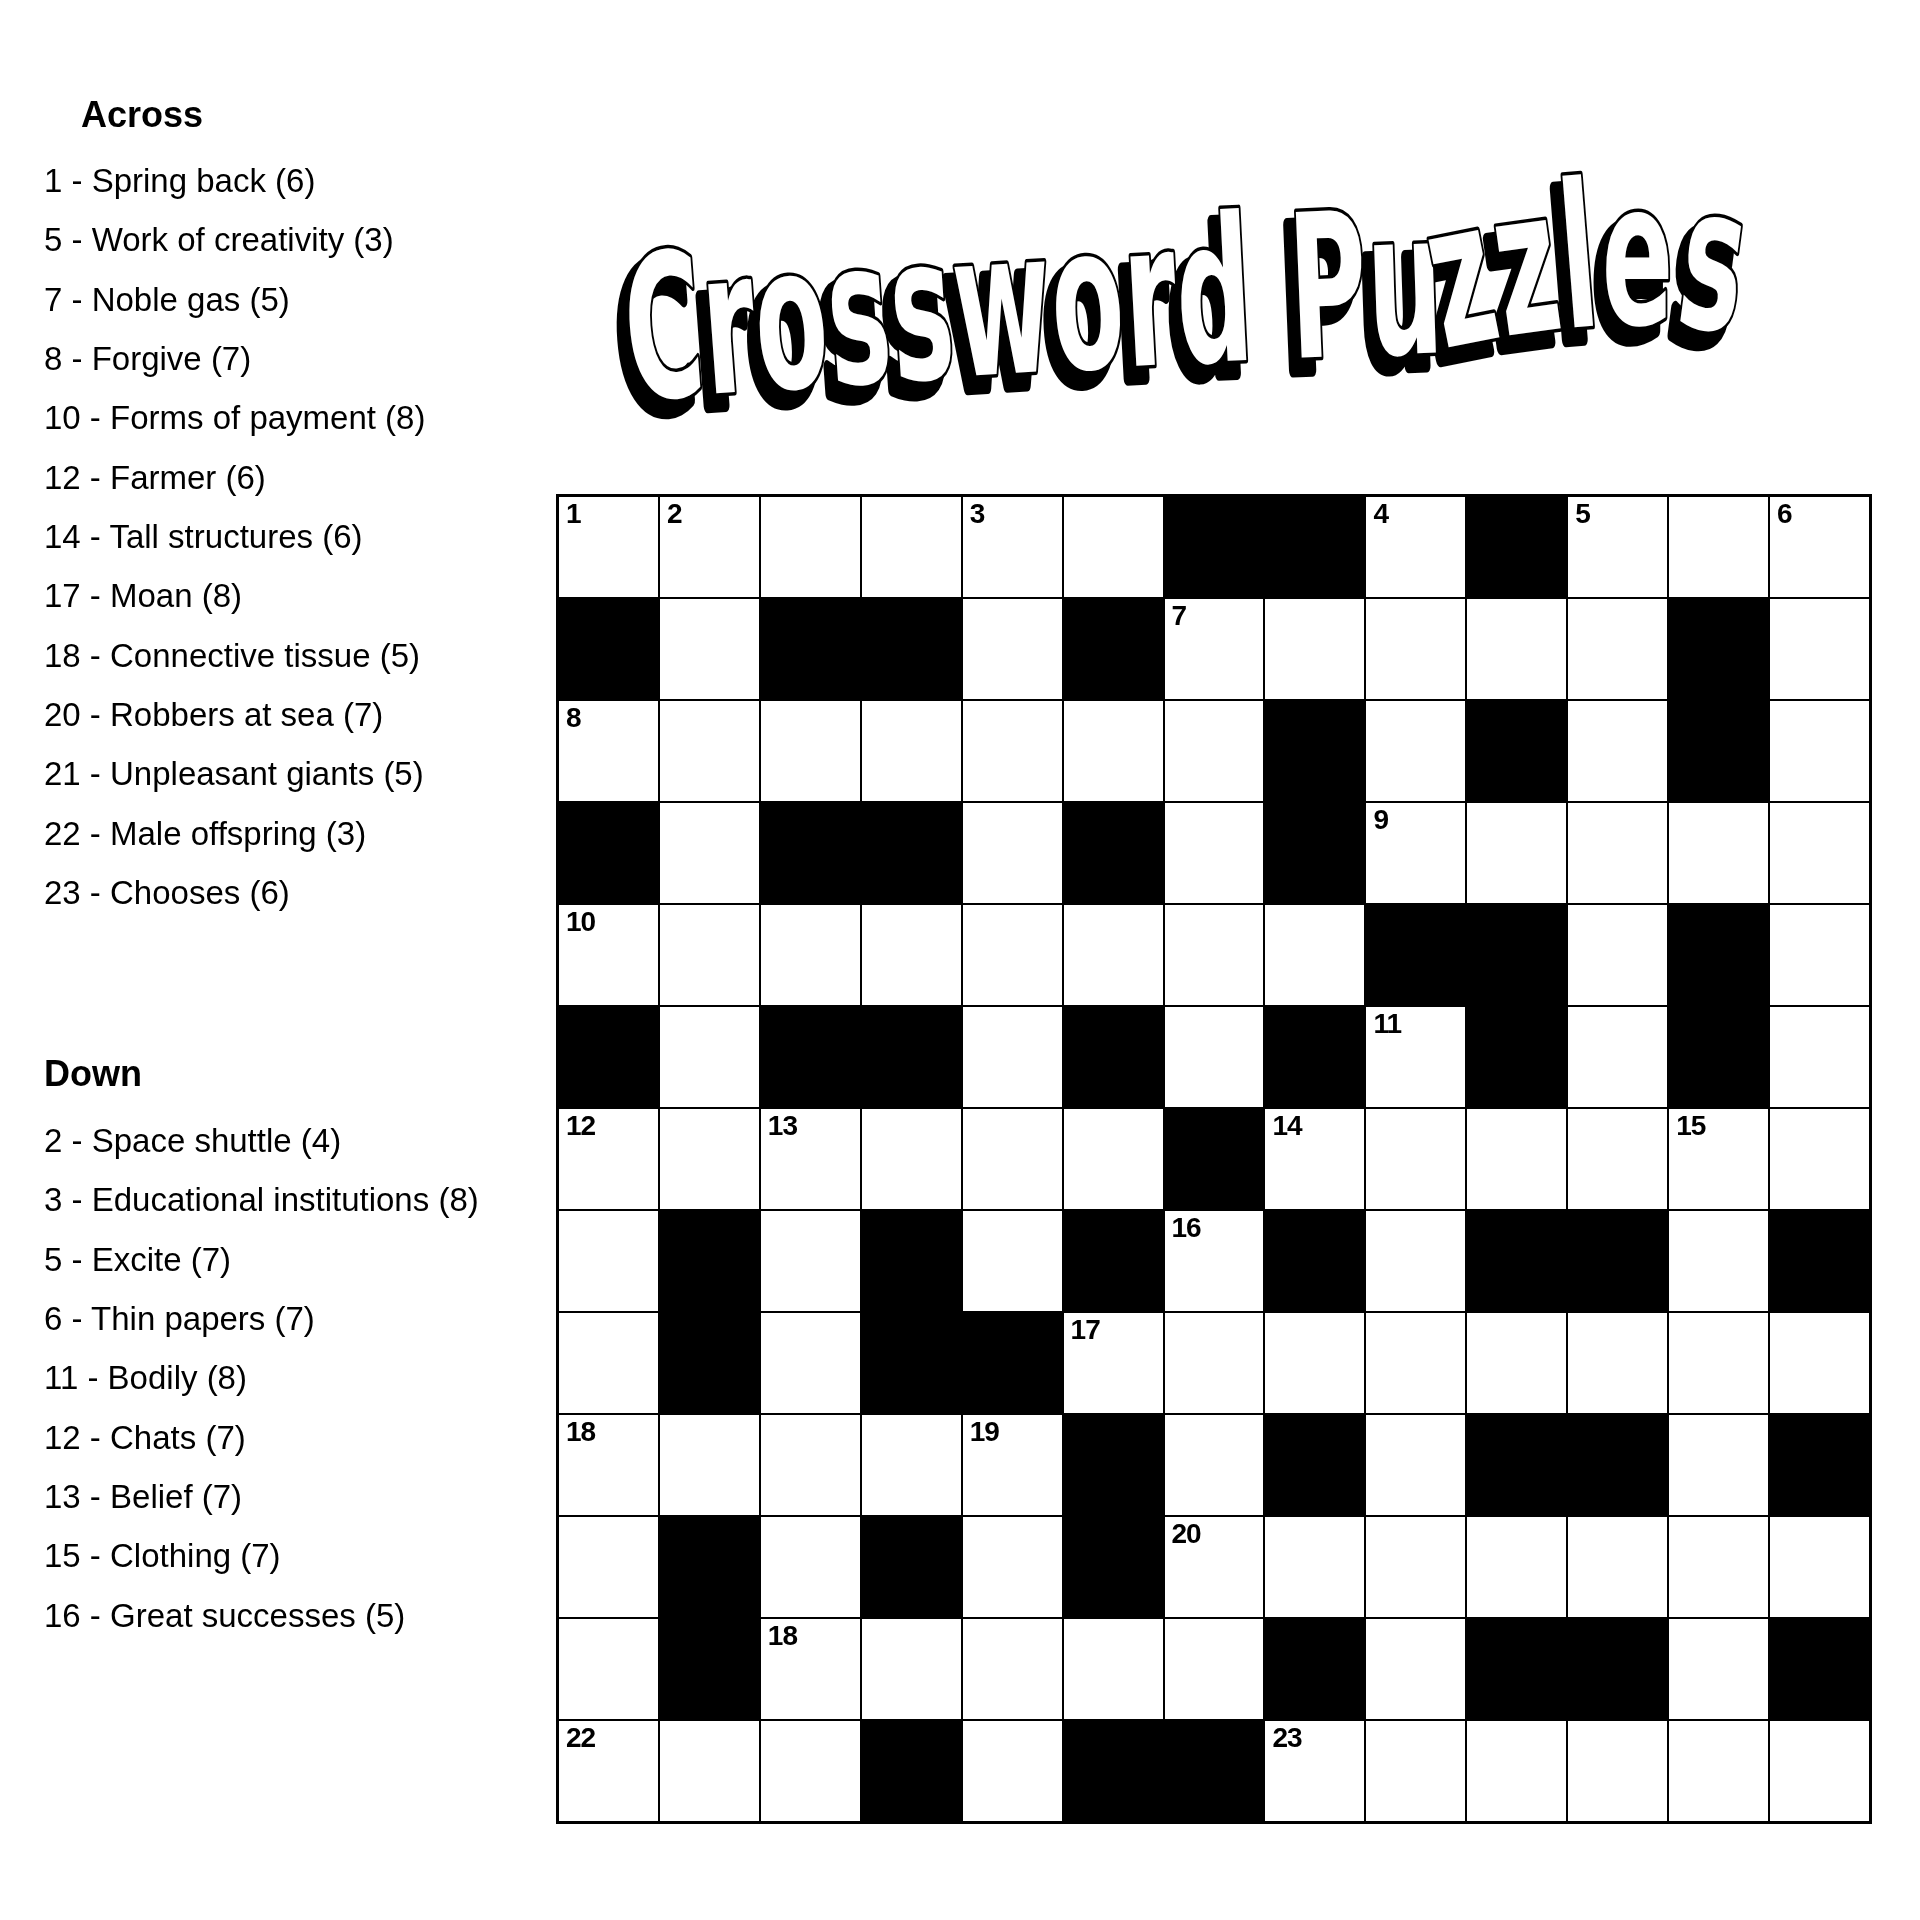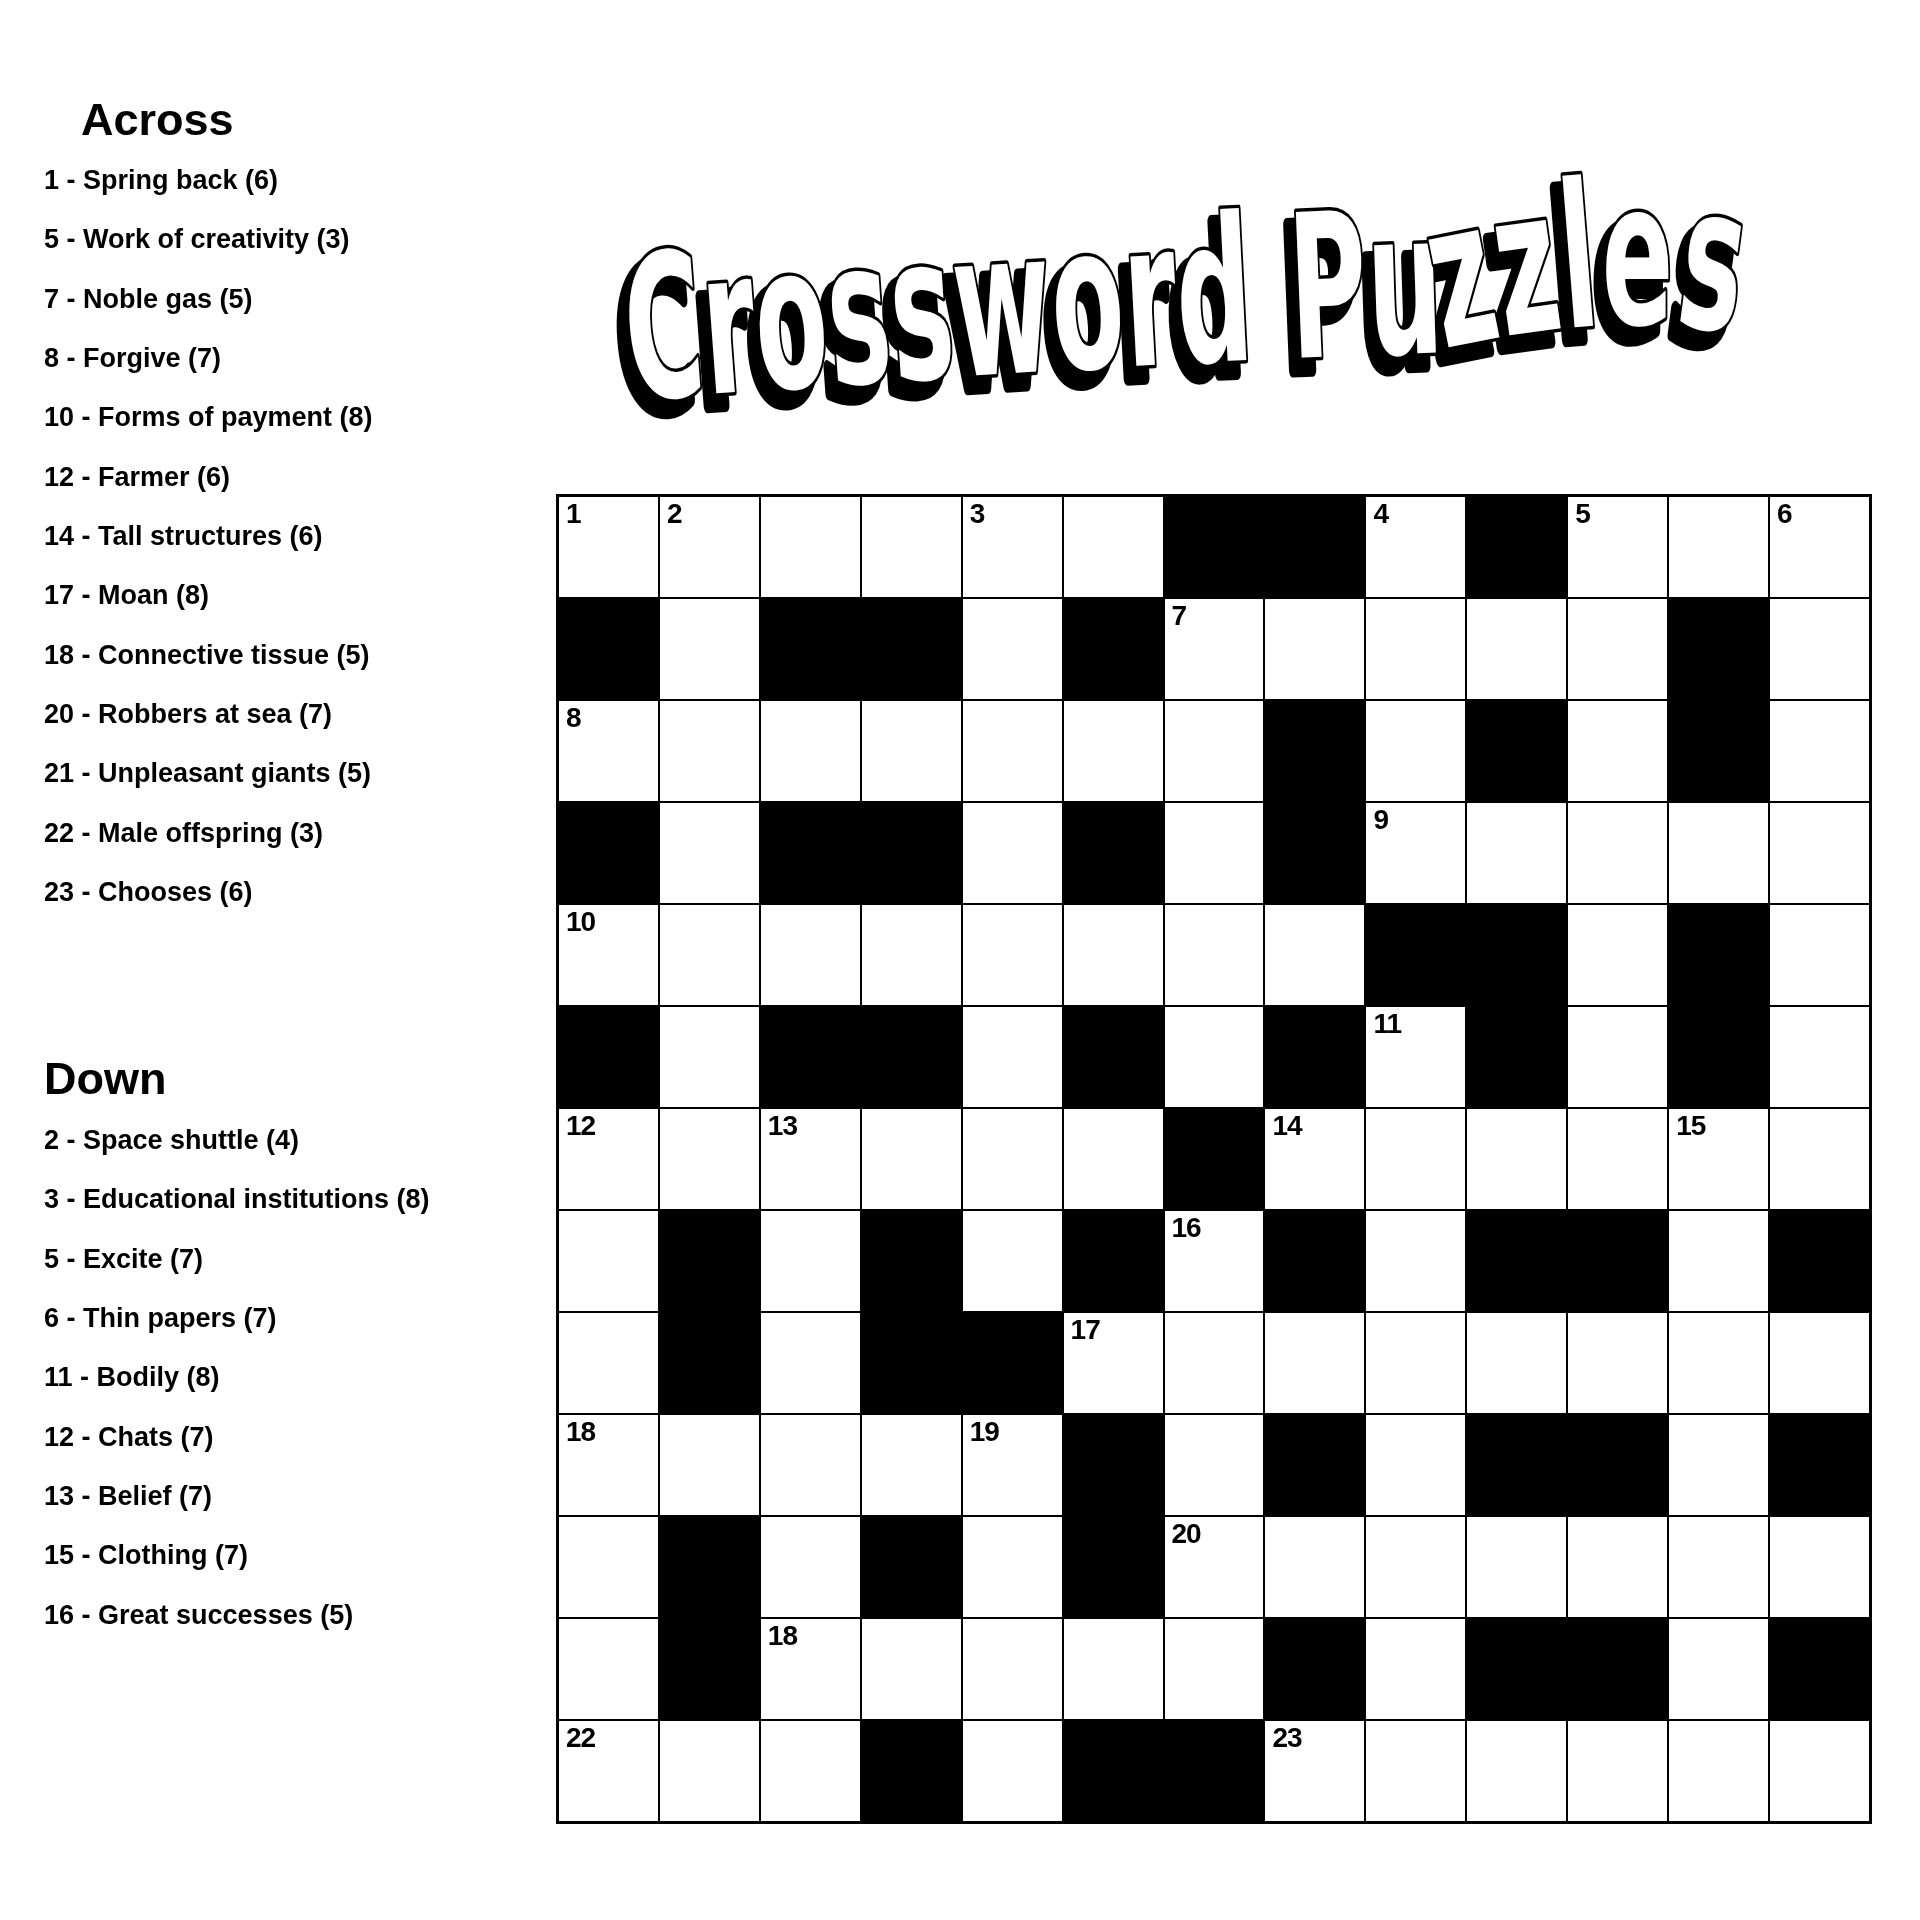--- a/index.html
+++ b/index.html
@@ -10,34 +10,34 @@
     background:#ffffff;
     color:#000000;
     font-family:"Liberation Sans", sans-serif;
     overflow:hidden;
   }
 
   
   .clue-heading {
     position:absolute;
     font-weight:700;
-    font-size:45px;
+    font-size:36px;
     line-height:1;
     letter-spacing:0px;
     text-align:center;
   }
   #across-heading { left:81px; top:97px; }
   #down-heading   { left:44px; top:1056px; }
 
   .clue-list {
     position:absolute;
     left:44px;
     list-style:none;
-    font-size:27px;
-    font-weight:700;
+    font-size:33px;
+    font-weight:400;
   }
   #across-list { top:151px; }
   #down-list   { top:1111px; }
   .clue-list li {
     height:59.35px;
     line-height:59.35px;
     white-space:nowrap;
   }
 
   

